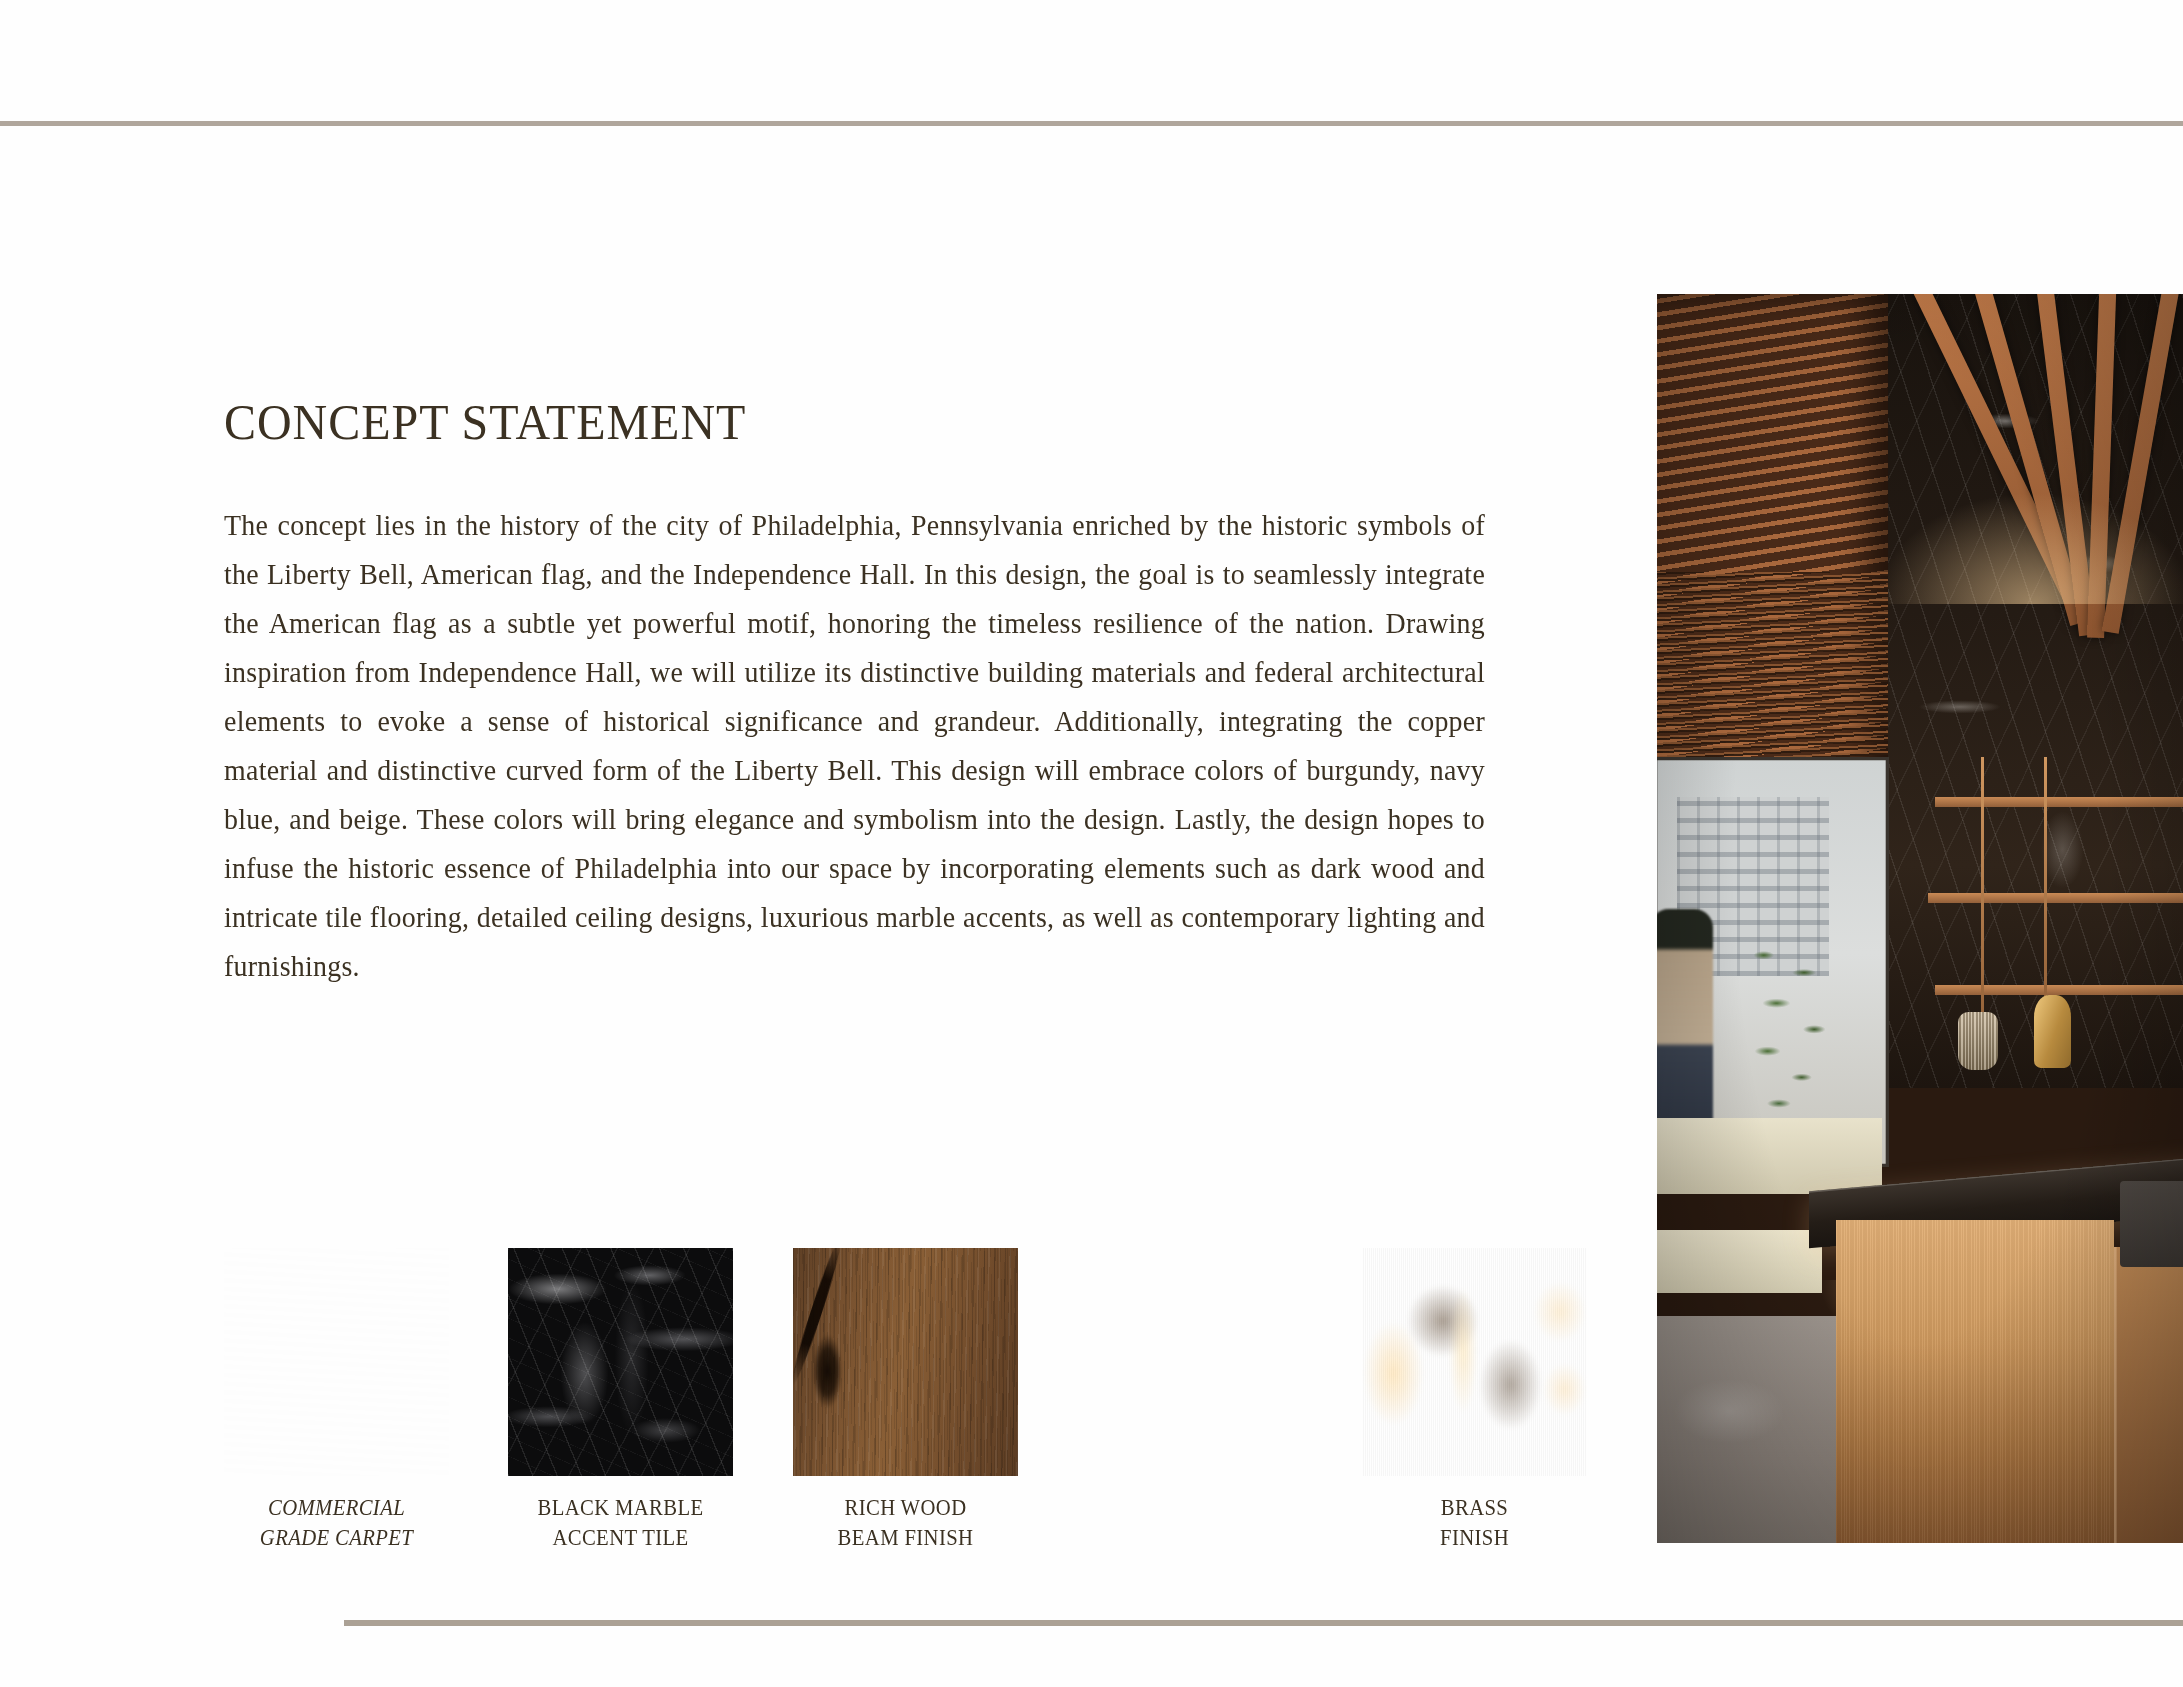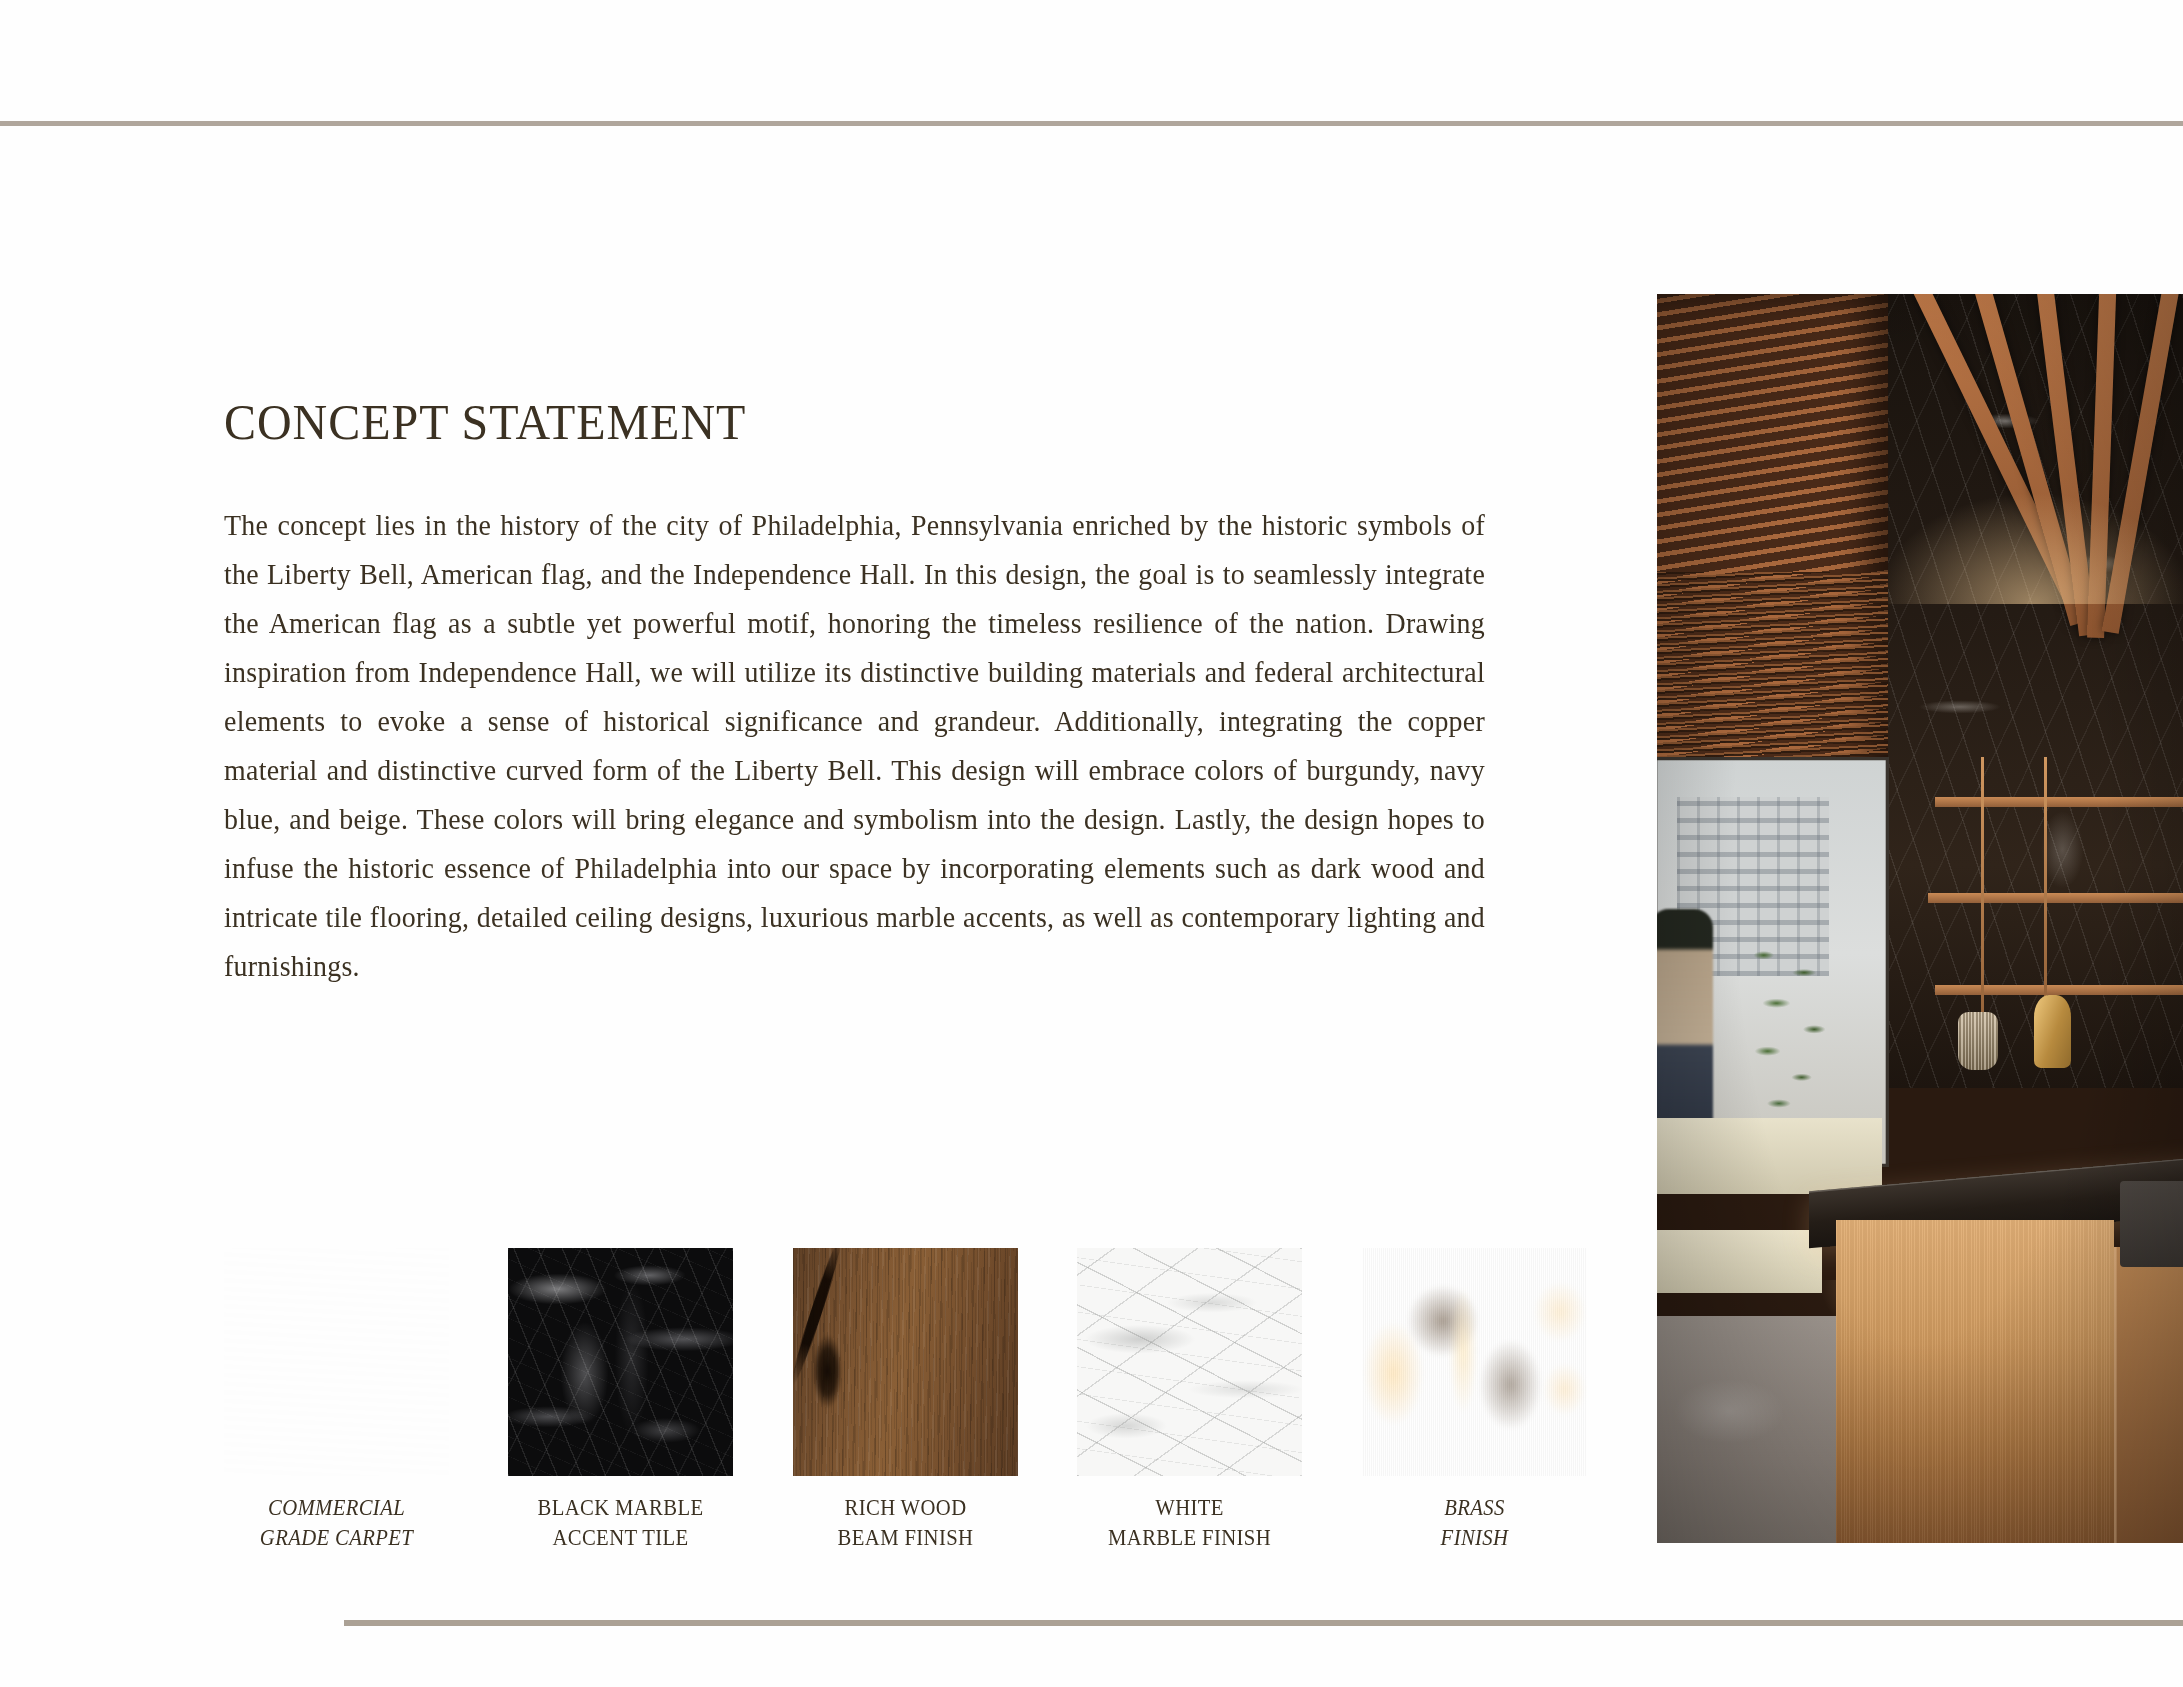--- a/index.html
+++ b/index.html
@@ -75,21 +75,21 @@
   }
   .swatch-cell {
     position: absolute;
     top: 0;
     width: 225px;
   }
   .swatch-cell.c0 { left: 0px; font-style: italic; }
   .swatch-cell.c1 { left: 284px; }
   .swatch-cell.c2 { left: 569px; }
   .swatch-cell.c3 { left: 853px; }
-  .swatch-cell.c4 { left: 1138px; font-style: italic; }
+  .swatch-cell.c4 { left: 1138px; }
 
   .swatch-img {
     width: 225px;
     height: 228px;
     position: relative;
     overflow: hidden;
   }
   .swatch-label {
     margin-top: 17px;
     text-align: center;
@@ -449,25 +449,20 @@
     <div class="swatch-label">BLACK MARBLE
 ACCENT TILE</div>
   </div>
 
   <div class="swatch-cell c2">
     <div class="swatch-img tex-wood"></div>
     <div class="swatch-label">RICH WOOD
 BEAM FINISH</div>
   </div>
 
-  <div class="swatch-cell c3">
-    <div class="swatch-img tex-whitemarble"></div>
-    <div class="swatch-label">WHITE
-MARBLE FINISH</div>
-  </div>
 
   <div class="swatch-cell c4">
     <div class="swatch-img tex-brass"></div>
     <div class="swatch-label">BRASS
 FINISH</div>
   </div>
 
 </div>
 
 <div class="render-photo">

